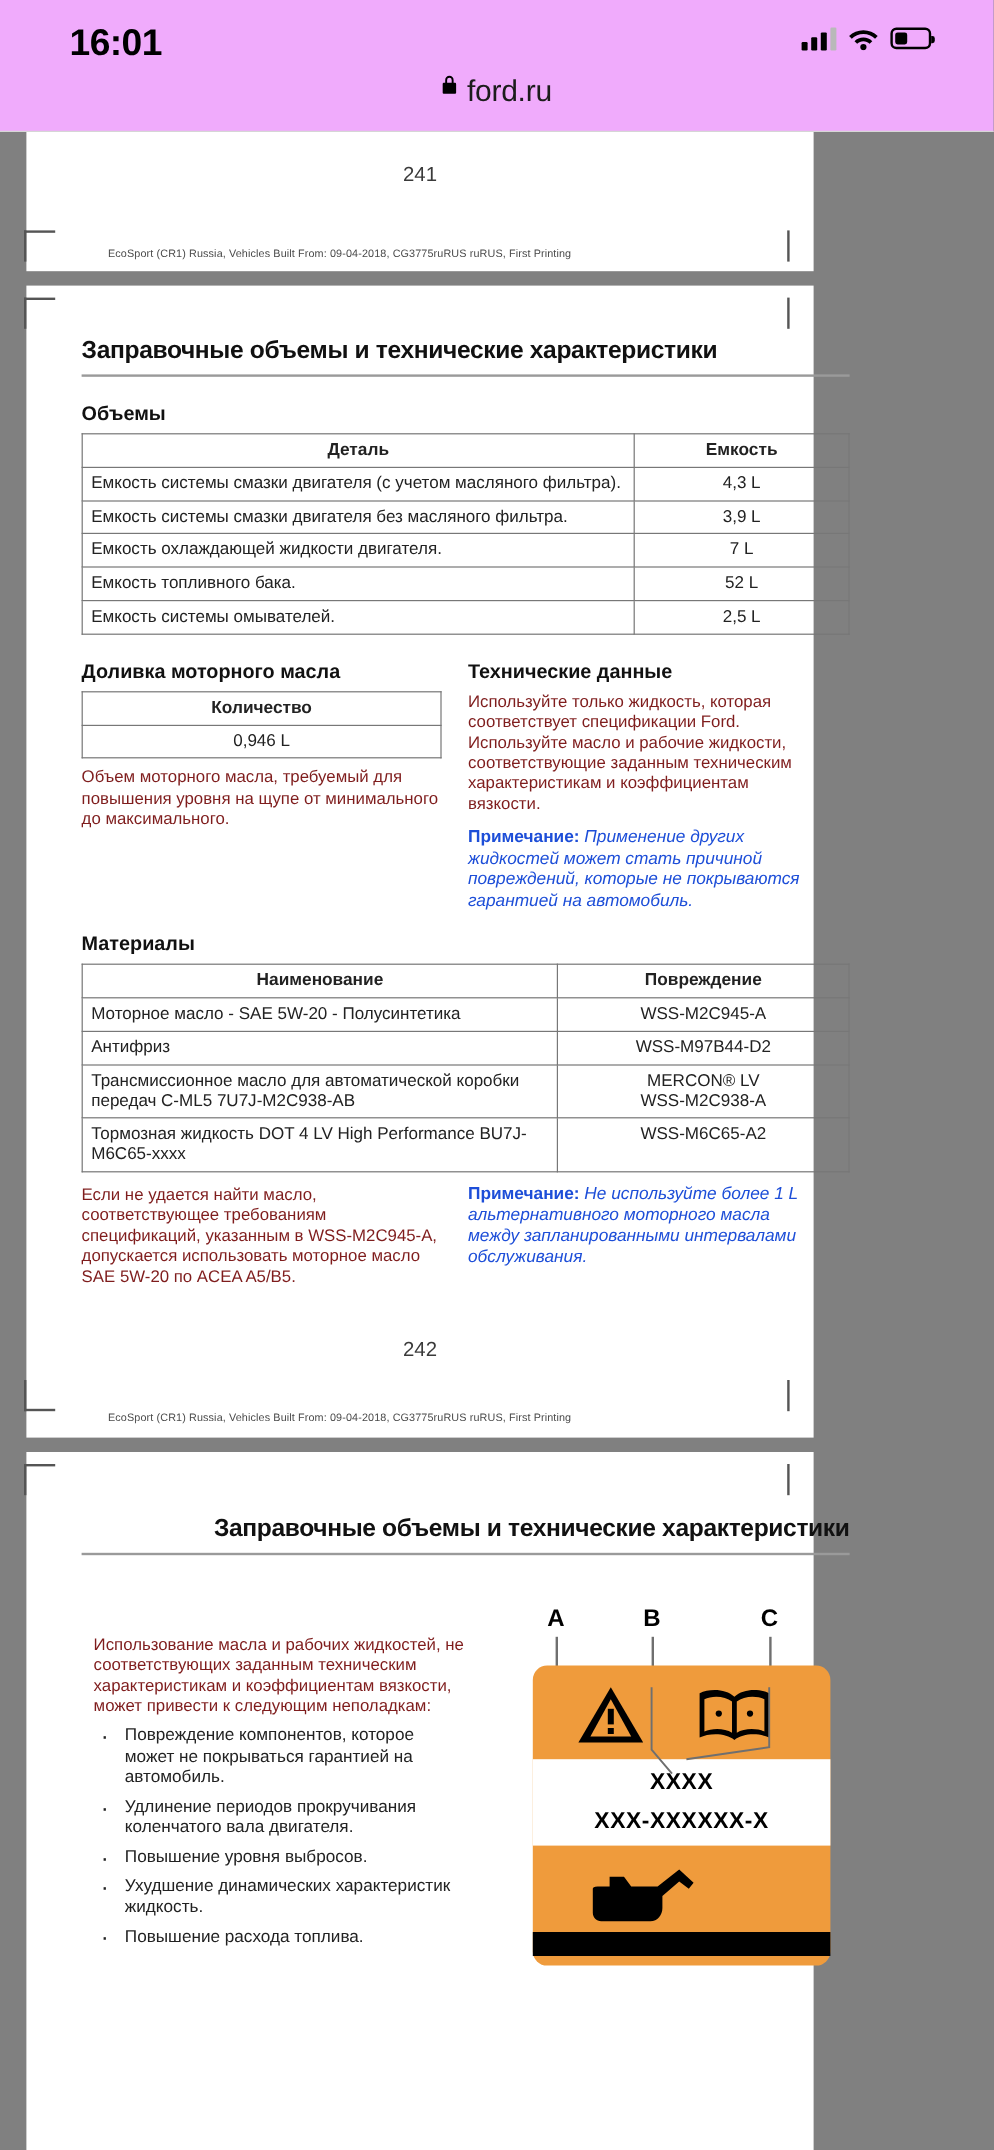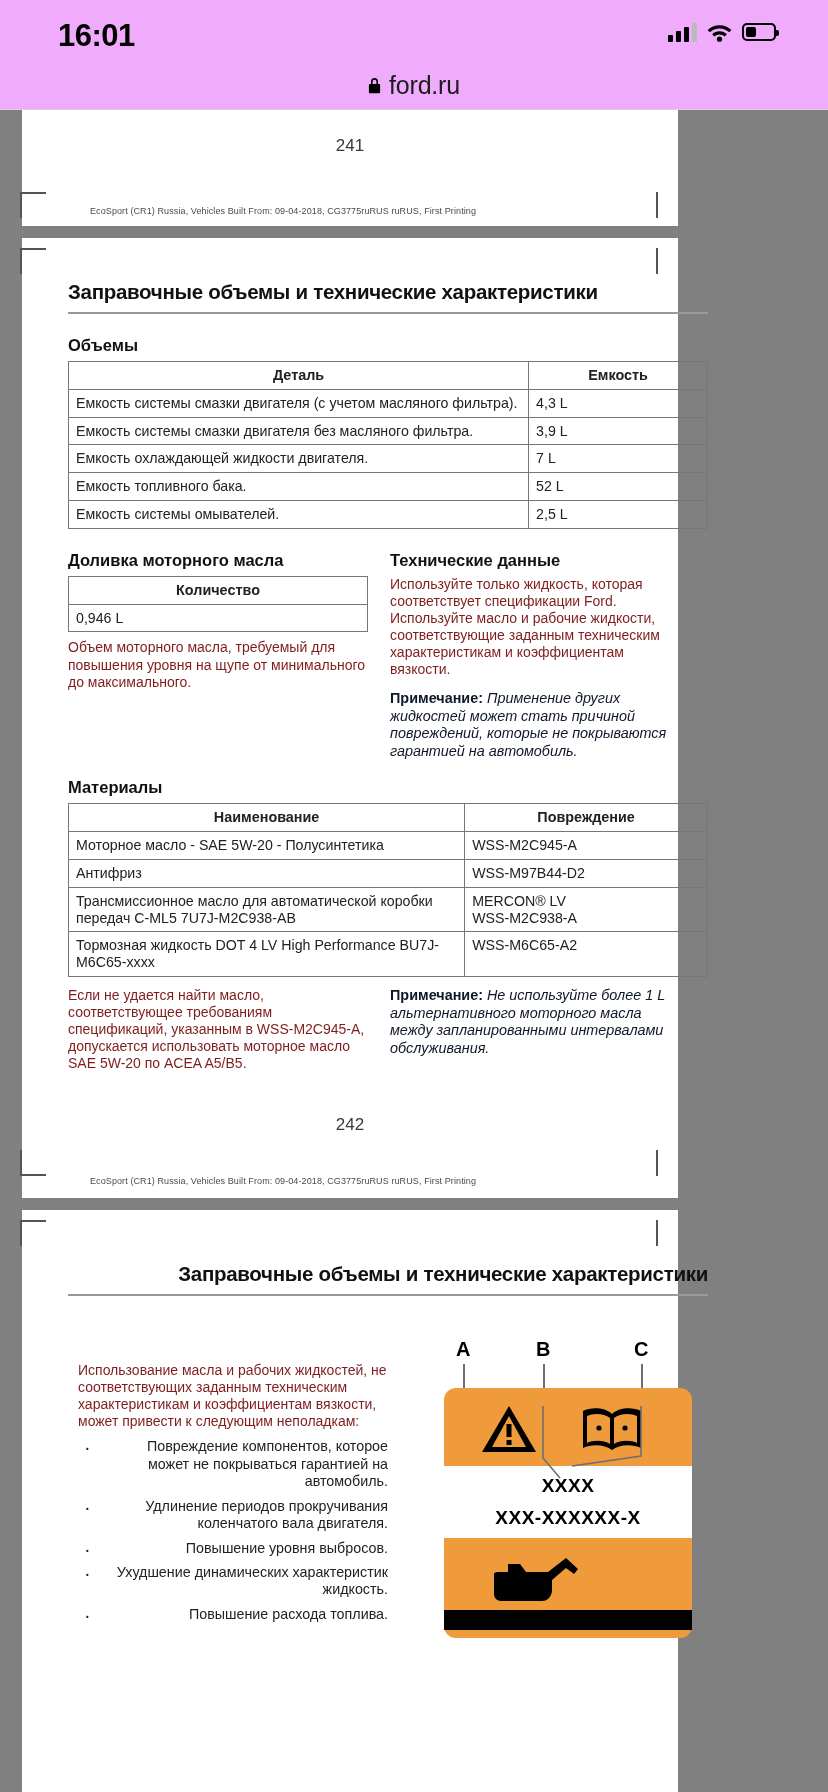--- a/index.html
+++ b/index.html
@@ -64,21 +64,20 @@
     width: 3px; height: 6px;
     background: #000;
     border-radius: 0 2px 2px 0;
   }
   .battery-fill { height: 100%; background: #000; border-radius: 2px; }
 
   .url-bar {
     position: relative;
     height: 47px;
     display: flex;
-    align-items: center;
     justify-content: center;
     gap: 8px;
   }
   .lock-icon { width: 13px; height: 17px; }
   .url-text {
     font-size: 25px;
     color: #1c1c1c;
     letter-spacing: -0.2px;
   }
 
@@ -156,42 +155,42 @@
     border: 1.4px solid #777;
     padding: 5px 7px;
     vertical-align: top;
     line-height: 1.18;
   }
   table.m th {
     text-align: center;
     font-weight: bold;
     font-size: 14.4px;
   }
-  td.val { text-align: left; white-space: nowrap; }
+  td.val { text-align: center; white-space: nowrap; }
   p.body {
     font-size: 14px;
     line-height: 1.22;
     color: #7f1d1d;
     margin-top: 7px;
   }
   p.note {
     font-size: 14.4px;
     line-height: 1.22;
-    color: #0f172a;
+    color: #1d4ed8;
     margin-top: 12px;
     font-style: italic;
   }
   p.note b { font-style: normal; }
 
   .col-wrap { display: flex; gap: 22px; }
   .col-left { width: 300px; }
   .col-right { width: 288px; }
 
   
-  .bullets { list-style: none; margin-top: 8px; text-align: right; }
+  .bullets { list-style: none; margin-top: 8px; }
   .bullets li {
     font-size: 14.3px;
     line-height: 1.22;
     color: #222;
     position: relative;
     padding-left: 26px;
     margin-bottom: 7px;
   }
   .bullets li::before {
     content: "\00B7";

